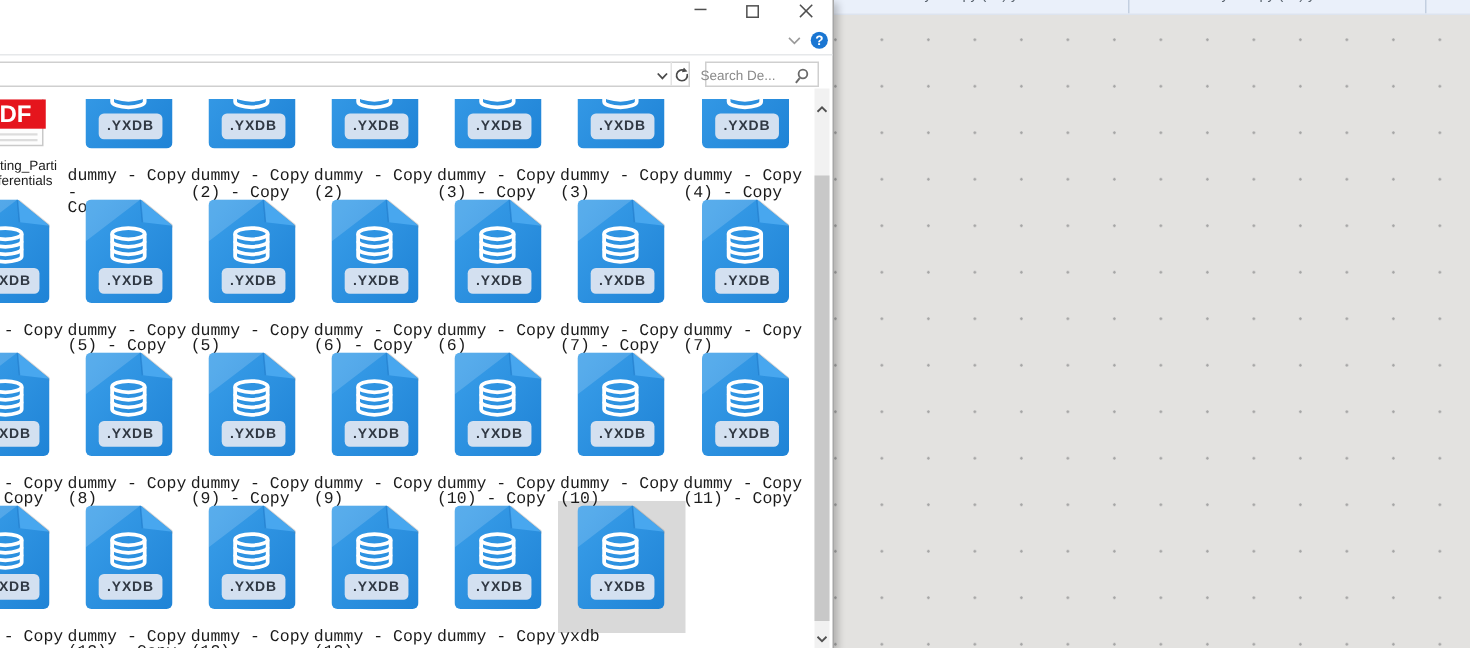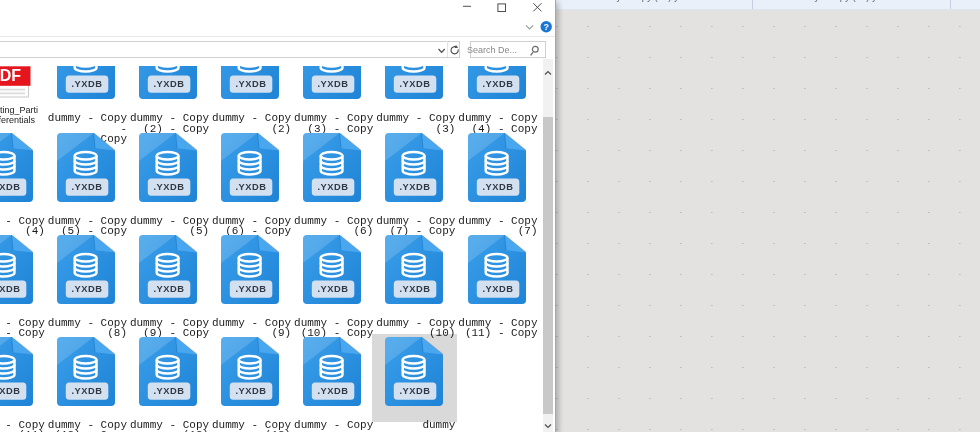--- a/index.html
+++ b/index.html
@@ -21,21 +21,21 @@
   .wbtn{position:absolute;color:#444;}
   #ribline{position:absolute;left:0;top:36px;width:100%;height:1px;background:#e6e8ea;}
   
   .bar{position:absolute;top:41px;height:16.5px;background:#fff;border:1px solid #cfcfcf;box-sizing:border-box;}
   #addr{left:-12px;width:472px;}
   #addrdiv{position:absolute;left:447px;top:41px;width:1px;height:16px;background:#e3e3e3;}
   #search{left:470px;width:76px;}
   #searchtxt{position:absolute;left:467px;top:45.2px;font-size:9px;color:#8a8a8a;}
   
   #content{position:absolute;left:0;top:66px;right:1px;bottom:0;background:#fff;overflow:hidden;}
-  .item{position:absolute;width:82px;text-align:right;}
+  .item{position:absolute;width:82px;text-align:left;}
   .item .lbl{margin-top:14px;font-size:11px;line-height:10.4px;color:#1b1b1b;font-family:Liberation Mono, monospace;}
   .clbl{position:absolute;font-size:9px;line-height:10.4px;color:#1b1b1b;white-space:nowrap;}
   .icon{display:block;margin:0 auto;}
   #sel{position:absolute;background:#d9d9d9;}
   
   #sbar{position:absolute;right:2px;top:59px;width:10px;bottom:0;background:#f1f1f1;}
   #sthumb{position:absolute;left:0;width:10px;top:58px;height:297px;background:#c8c8c8;}
   .sarr{position:absolute;left:0;width:10px;height:10px;}
 </style>
 </head>
@@ -551,21 +551,21 @@
             <path d="M36.6 0 L38 15.2" fill="none" stroke="#1a72c2" stroke-width="1" opacity="0.5"></path>
             <g fill="none" stroke="#fff" stroke-width="2.5">
               <ellipse cx="28.6" cy="22.75" rx="10.85" ry="3.75"></ellipse>
               <path d="M17.75 22.75 V37.75 A10.85 3.75 0 0 0 39.45 37.75 V22.75"></path>
               <path d="M17.75 27.75 A10.85 3.75 0 0 0 39.45 27.75"></path>
               <path d="M17.75 32.75 A10.85 3.75 0 0 0 39.45 32.75"></path>
             </g>
             <rect x="8.8" y="45.6" width="42.5" height="17.2" rx="3.5" fill="#d3e0f0"></rect>
             <text x="30" y="56.9" text-anchor="middle" font-size="9.3" font-weight="bold" fill="#303843" letter-spacing="0.55">.YXDB</text>
           </svg>
-          <div class="lbl">dummy</div>
+          <div class="lbl">yxdb</div>
         </div>
       </div>
 
       <svg style="position:absolute;left:-27px;top:-35.8px;" width="60" height="68" viewBox="0 0 60 68">
         <rect x="9.5" y="0.5" width="46" height="66.5" fill="#fdfdfd" stroke="#c9c9c9" stroke-width="1"></rect>
         <rect x="1" y="36.3" width="56.5" height="19.5" fill="#e5151d"></rect>
         <text x="48" y="51.4" text-anchor="end" font-size="16" font-weight="bold" fill="#fff">PDF</text>
         <line x1="13" y1="59.6" x2="52" y2="59.6" stroke="#dcdcdc" stroke-width="1.6"></line>
         <line x1="13" y1="63.4" x2="52" y2="63.4" stroke="#dcdcdc" stroke-width="1.6"></line>
       </svg>

